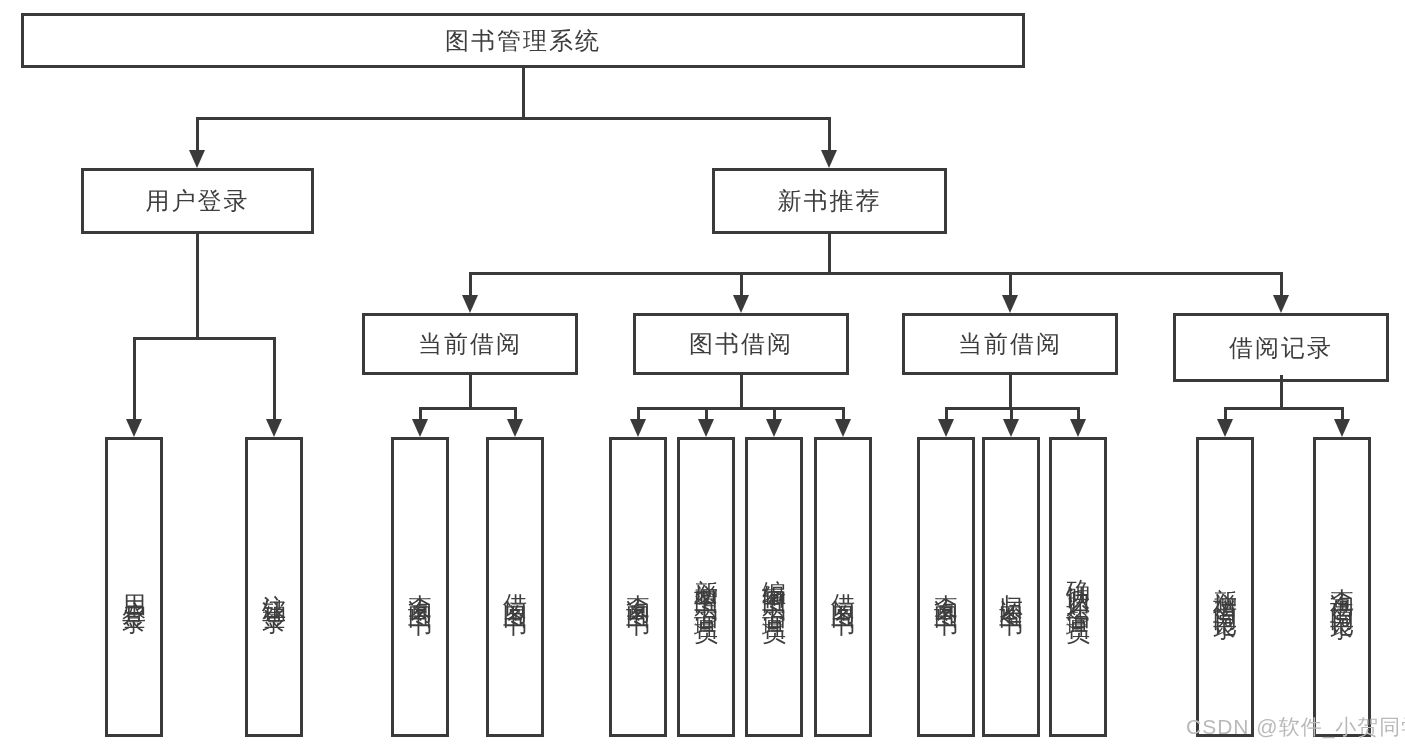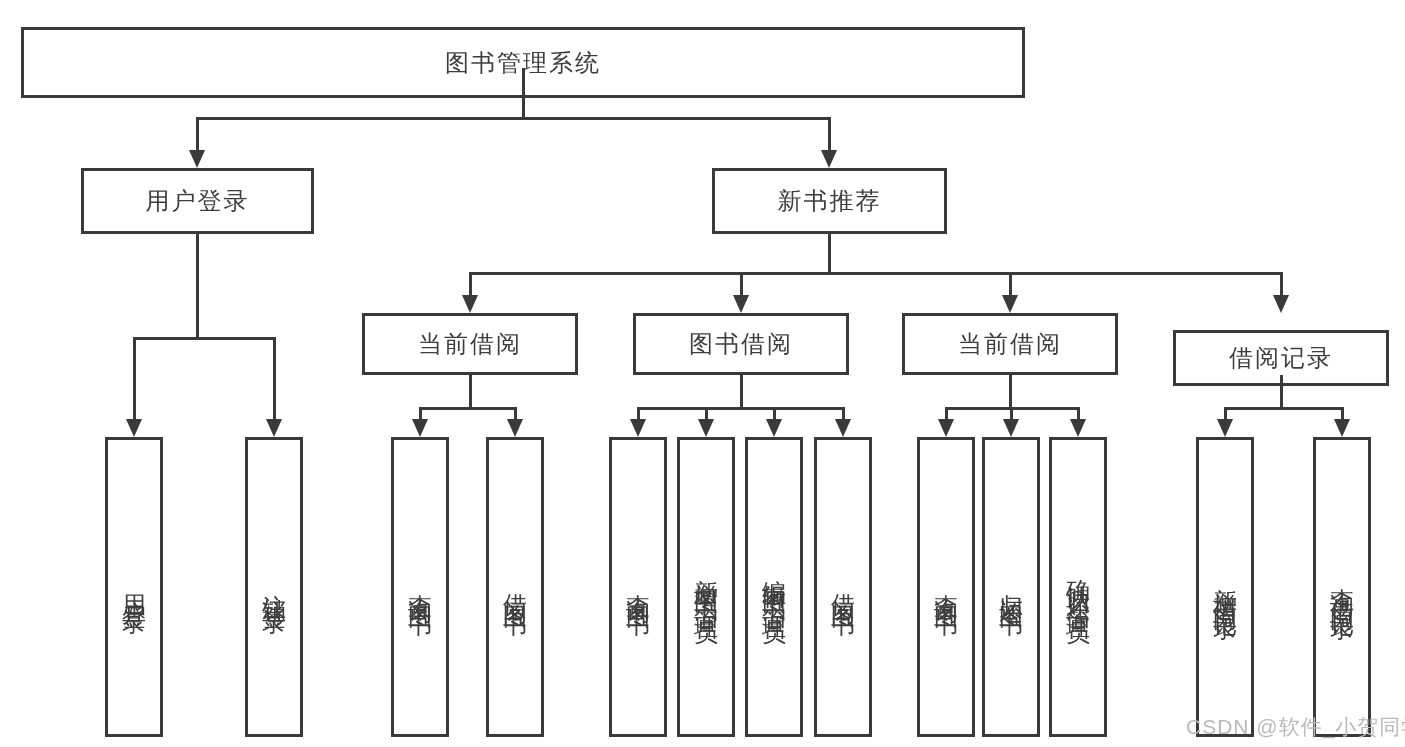--- a/index.html
+++ b/index.html
@@ -41,41 +41,41 @@
   .watermark{
     position:absolute;left:1186px;top:716px;font-size:21px;line-height:1;
     color:var(--watermark);white-space:nowrap;z-index:5;letter-spacing:1px;
   }
 </style>
 </head>
 <body>
 
 <div class="canvas">
 
-  <div class="node" style="left:21px;top:27px;width:1004px;height:71px">
+  <div class="node" style="left:21px;top:13px;width:1004px;height:55px">
     <span>图书管理系统</span>
   </div>
 
   <div class="node" style="left:81px;top:168px;width:233px;height:66px">
     <span>用户登录</span>
   </div>
   <div class="node" style="left:712px;top:168px;width:235px;height:66px">
     <span>新书推荐</span>
   </div>
 
   <div class="node" style="left:362px;top:313px;width:216px;height:62px">
     <span>当前借阅</span>
   </div>
   <div class="node" style="left:902px;top:313px;width:216px;height:62px">
     <span>当前借阅</span>
   </div>
   <div class="node" style="left:633px;top:313px;width:216px;height:62px">
     <span>图书借阅</span>
   </div>
-  <div class="node" style="left:1173px;top:330px;width:216px;height:56px">
+  <div class="node" style="left:1173px;top:313px;width:216px;height:69px">
     <span>借阅记录</span>
   </div>
 
   <div class="leaf" style="left:105px">
     <span>用户登录</span>
   </div>
   <div class="leaf" style="left:245px">
     <span>注销登录</span>
   </div>
 

